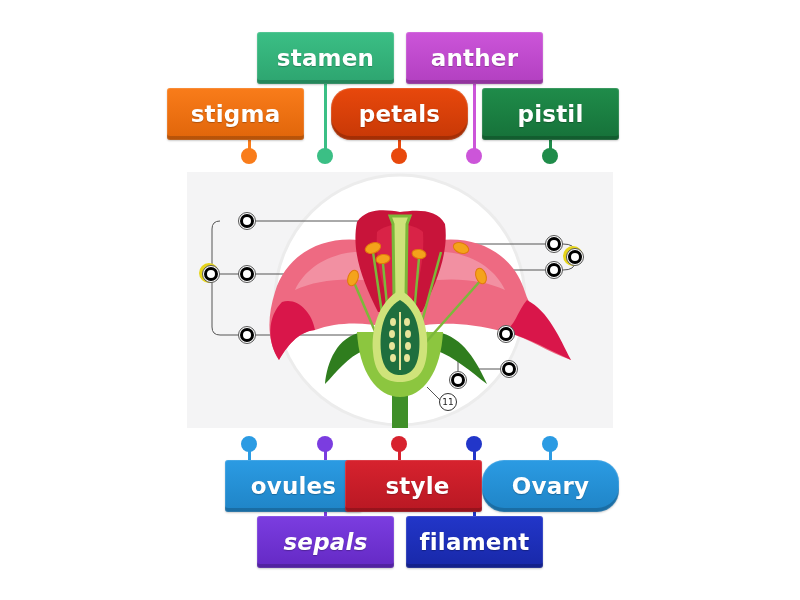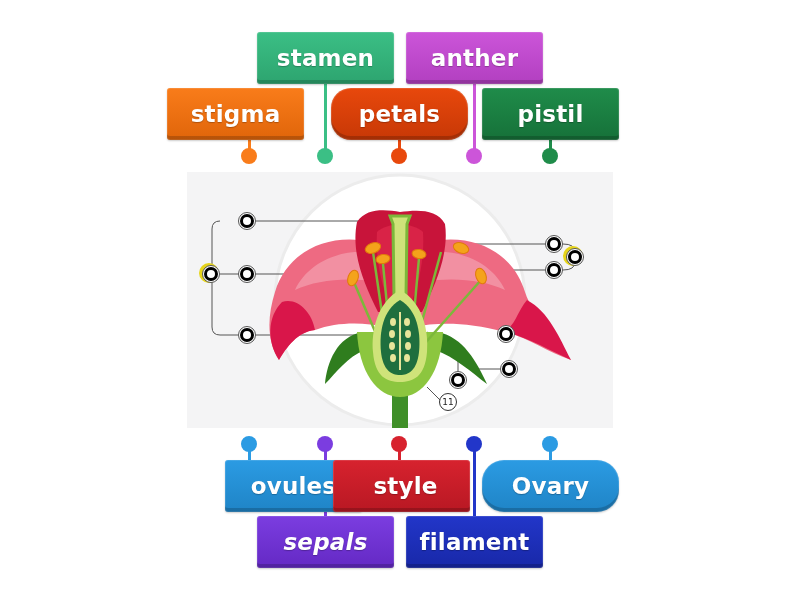--- a/index.html
+++ b/index.html
@@ -102,21 +102,21 @@
 <div class="label" id="lbl-petals" style="left: 331px; top: 88px; background: linear-gradient(rgb(232, 72, 12), rgb(199, 56, 6)); border-radius: 20px;">
     <span>petals</span>
   </div>
 <div class="label" id="lbl-pistil" style="left: 482px; top: 88px; background: linear-gradient(rgb(31, 140, 74), rgb(22, 113, 57));">
     <span>pistil</span>
   </div>
 
 <div class="label" id="lbl-ovules" style="left: 181px; top: 460px; background: linear-gradient(rgb(43, 155, 227), rgb(31, 132, 198)); margin-left: 44px;">
     <span>ovules</span>
   </div>
-<div class="label" id="lbl-style" style="left: 333px; top: 460px; background: linear-gradient(rgb(215, 34, 46), rgb(184, 24, 35)); padding-left: 8px;">
+<div class="label" id="lbl-style" style="left: 345px; top: 460px; background: linear-gradient(rgb(215, 34, 46), rgb(184, 24, 35)); padding-left: 8px;">
     <span>style</span>
   </div>
 <div class="label" id="lbl-ovary" style="left: 482px; top: 460px; background: linear-gradient(rgb(43, 155, 227), rgb(31, 132, 198)); border-radius: 22px;">
     <span>Ovary</span>
   </div>
 <div class="label" id="lbl-sepals" style="left: 257px; top: 516px; background: linear-gradient(rgb(123, 61, 224), rgb(100, 41, 196)); font-style: italic;">
     <span>sepals</span>
   </div>
 <div class="label" id="lbl-filament" style="left: 406px; top: 516px; background: linear-gradient(rgb(34, 54, 201), rgb(24, 40, 168));">
     <span>filament</span>

